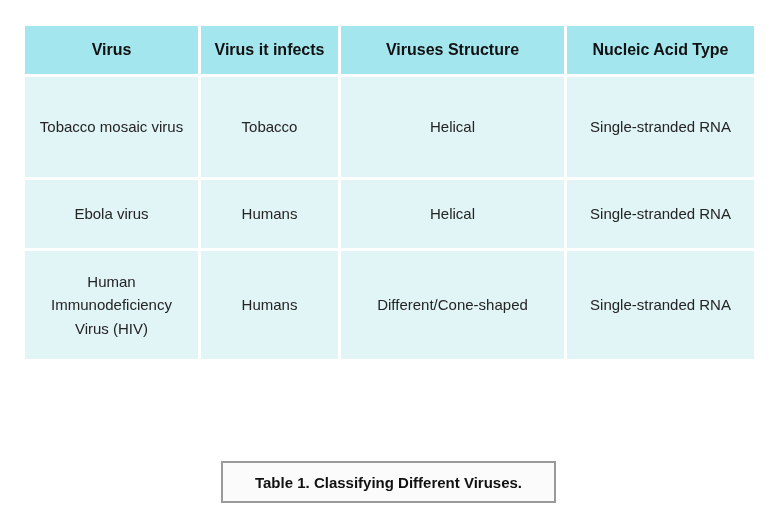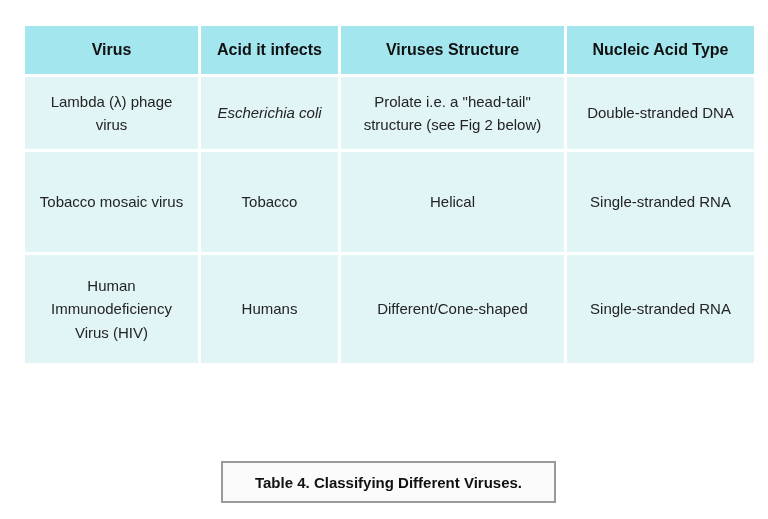--- a/index.html
+++ b/index.html
@@ -71,42 +71,42 @@
   <table class="virus-table">
     <colgroup>
       <col class="col-virus">
       <col class="col-host">
       <col class="col-capsid">
       <col class="col-nucleic">
     </colgroup>
     <tbody>
       <tr class="row-header">
         <th>Virus</th>
-        <th>Acid it infects</th>
+        <th>Virus it infects</th>
         <th>Viruses Structure</th>
         <th>Nucleic Acid Type</th>
-      </tr>
-      <tr class="row-1">
-        <td>Lambda (λ) phage virus</td>
-        <td class="italic">Escherichia coli</td>
-        <td>Prolate i.e. a "head-tail" structure (see Fig 2 below)</td>
-        <td>Double-stranded DNA</td>
       </tr>
       <tr class="row-2">
         <td>Tobacco mosaic virus</td>
         <td>Tobacco</td>
+        <td>Helical</td>
+        <td>Single-stranded RNA</td>
+      </tr>
+      <tr class="row-3">
+        <td>Ebola virus</td>
+        <td>Humans</td>
         <td>Helical</td>
         <td>Single-stranded RNA</td>
       </tr>
       <tr class="row-4">
         <td>Human Immunodeficiency Virus (HIV)</td>
         <td>Humans</td>
         <td>Different/Cone-shaped</td>
         <td>Single-stranded RNA</td>
       </tr>
     </tbody>
   </table>
 
   <div class="caption-box">
-    <span>Table 4. Classifying Different Viruses.</span>
+    <span>Table 1. Classifying Different Viruses.</span>
   </div>
 
 </div>
 
 </body></html>

